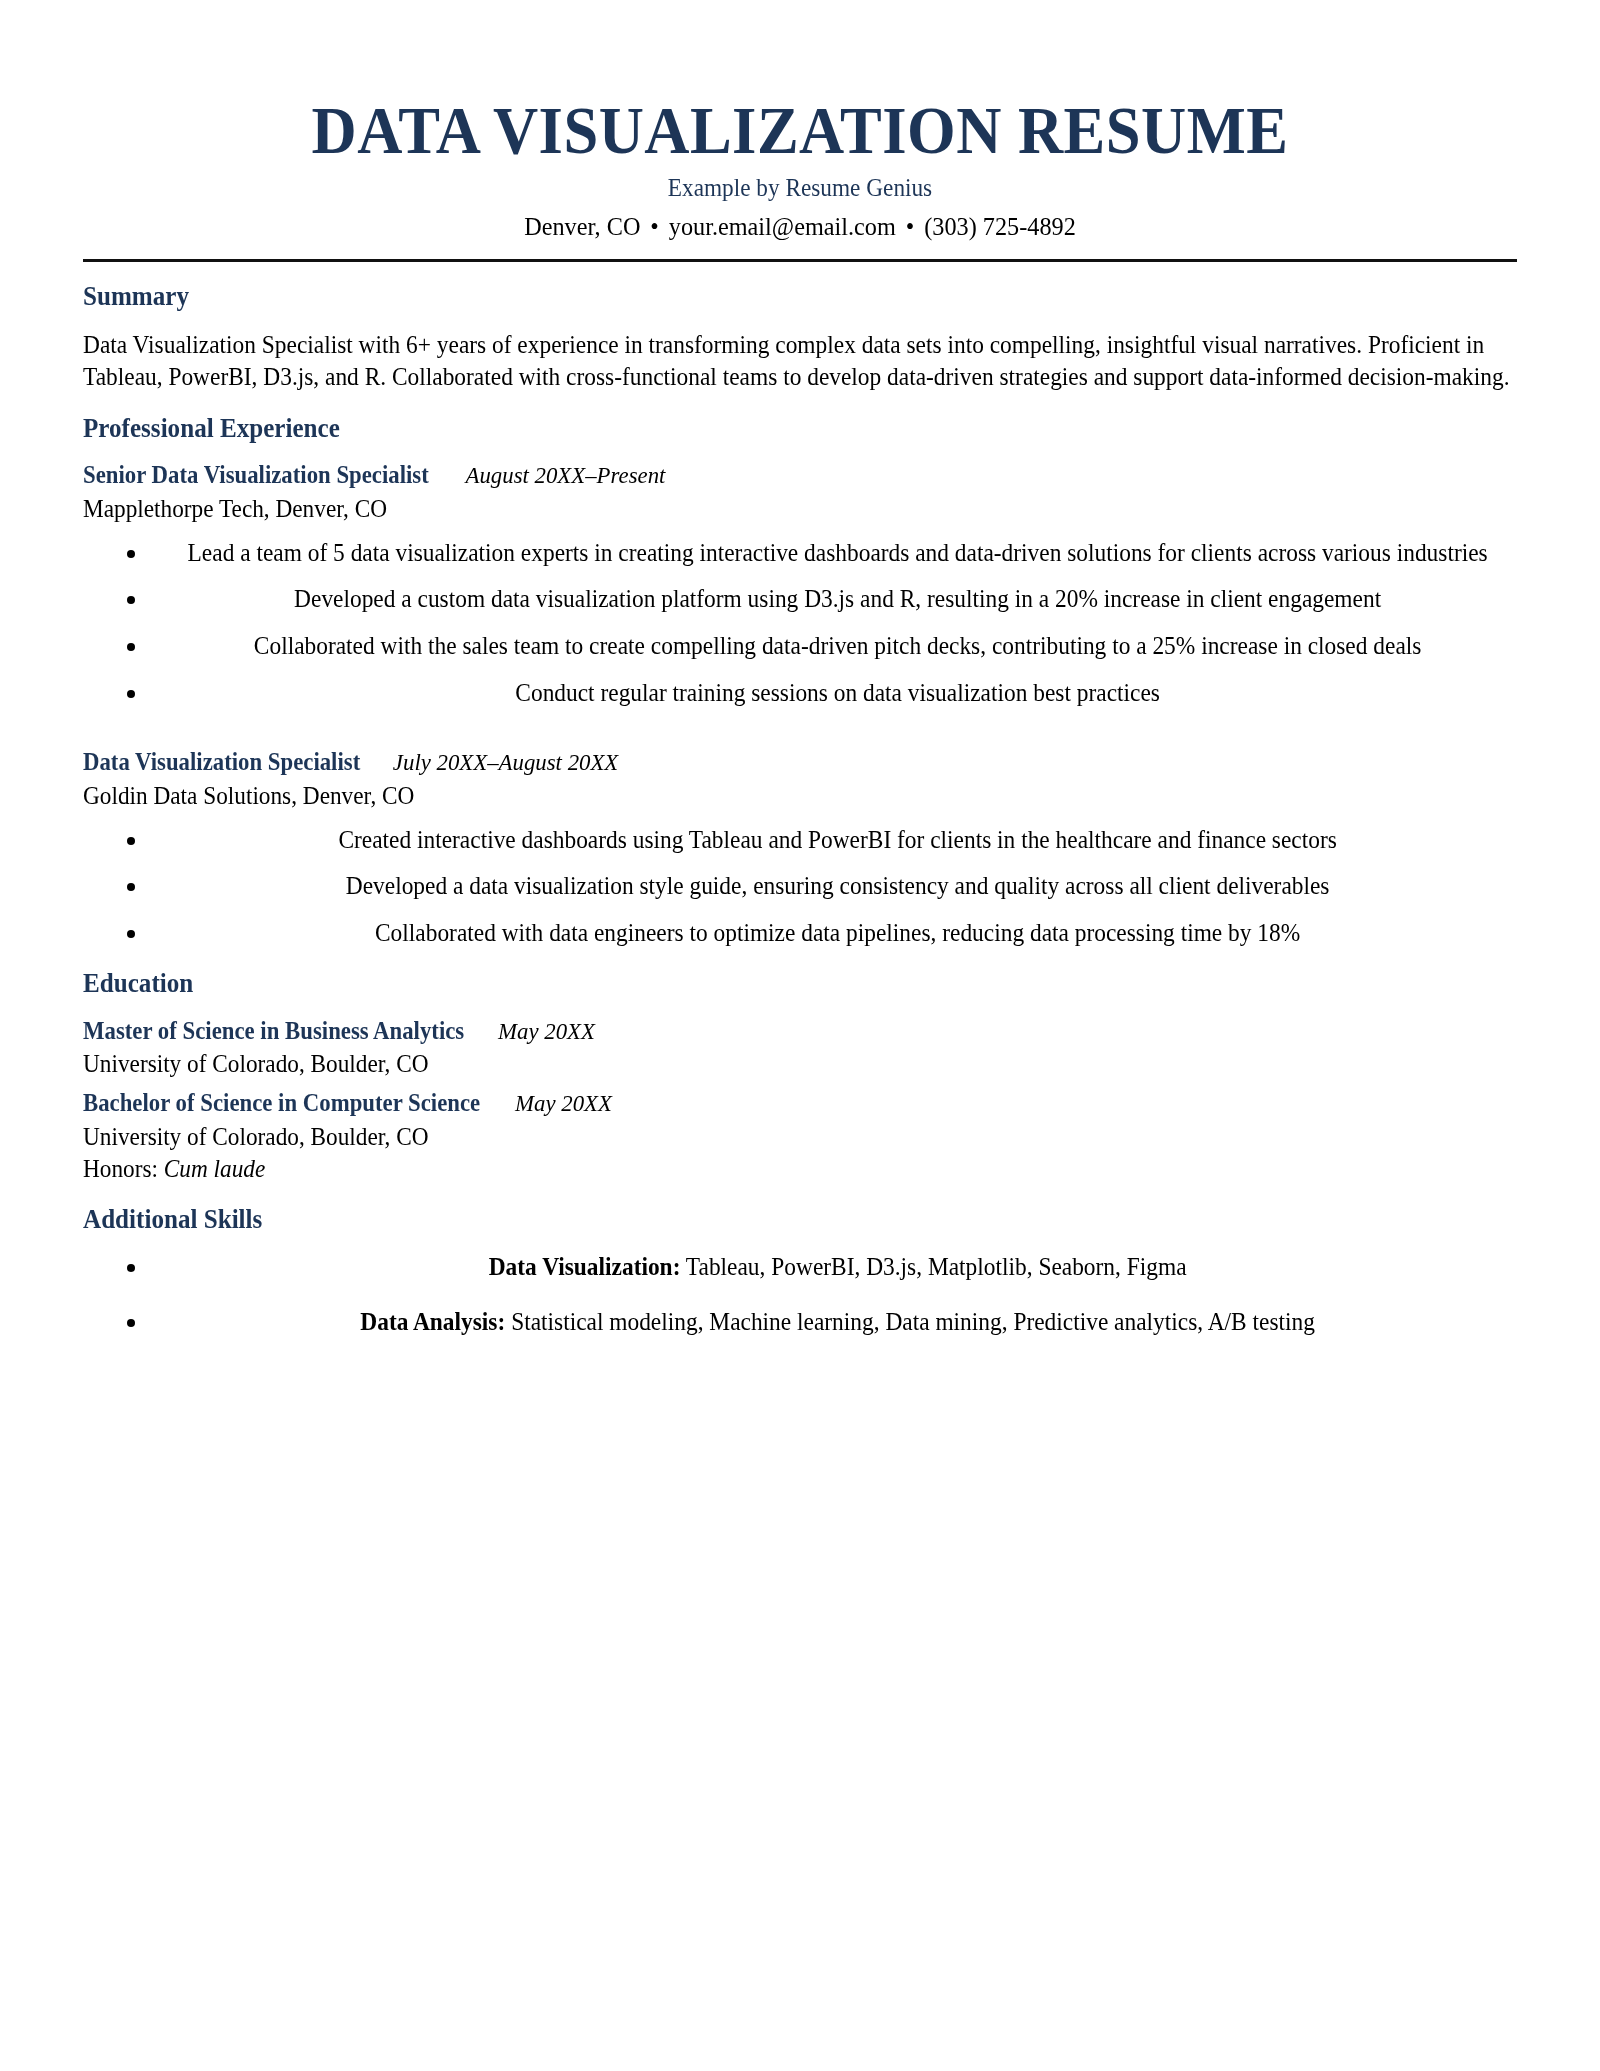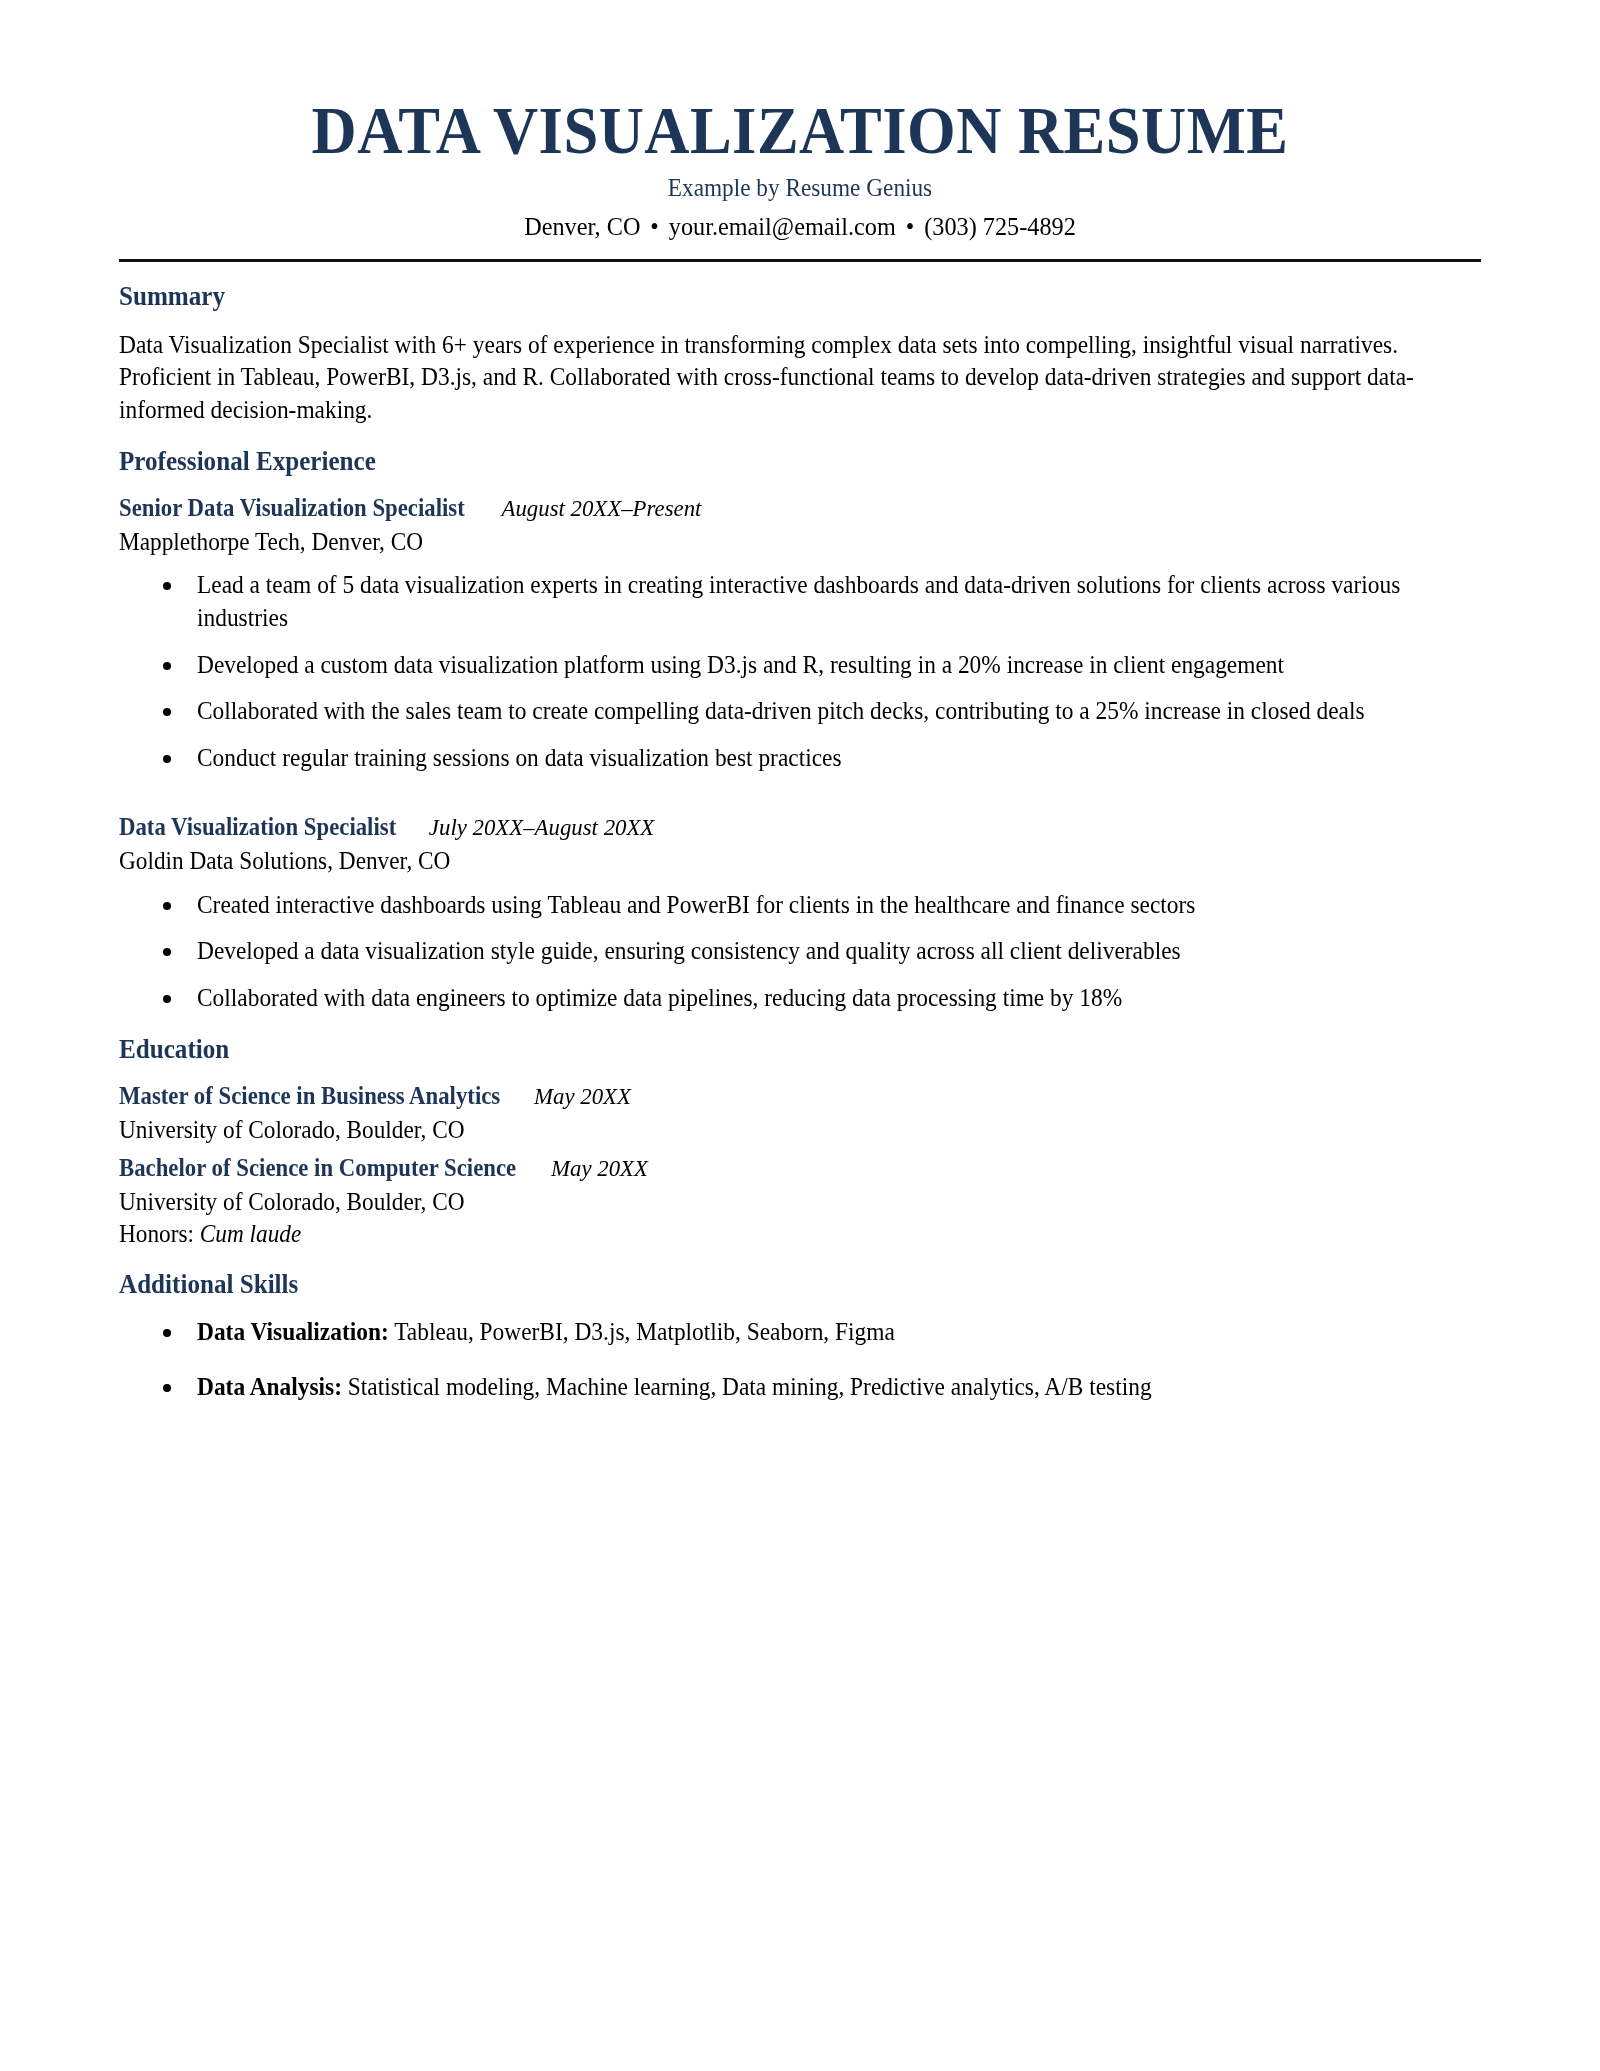--- a/index.html
+++ b/index.html
@@ -11,21 +11,21 @@
     font-family: "Liberation Serif", "DejaVu Serif", serif;
     color: #000000;
   }
   .page {
     width: 1600px;
     height: 2071px;
     box-sizing: border-box;
     margin: 0 auto;
     background: #ffffff;
     position: relative;
-    padding: 0 119px;
+    padding: 0 83px;
     overflow: hidden;
   }
 
   
   .resume-header {
     padding-top: 96px;
     text-align: center;
   }
   .resume-title {
     color: #1d3557;
@@ -150,20 +150,21 @@
     margin: 12px 0 0 0;
     padding: 0;
   }
   .bullets li {
     position: relative;
     padding-left: 78px;
     margin-bottom: 14px;
     font-size: 24.5px;
     line-height: 1.33;
     color: #000000;
+    text-align: center;
   }
   .bullets li .bullet-text {
     display: block;
     transform: scaleX(0.955);
     transform-origin: left top;
     width: 104.5%;
   }
   .bullets li::before {
     content: "";
     position: absolute;

